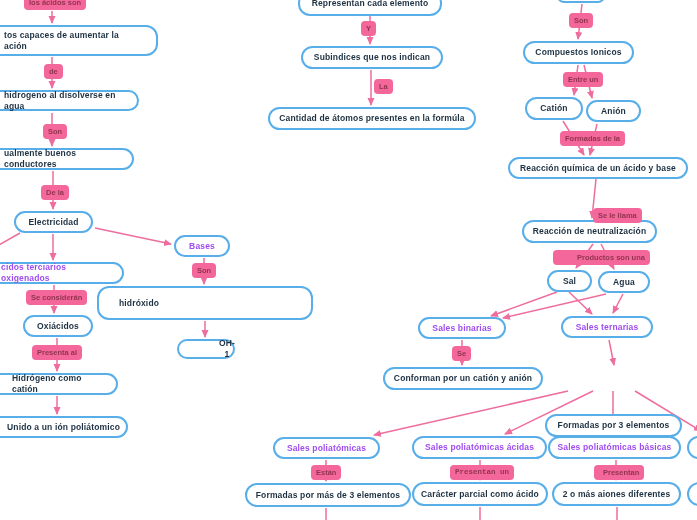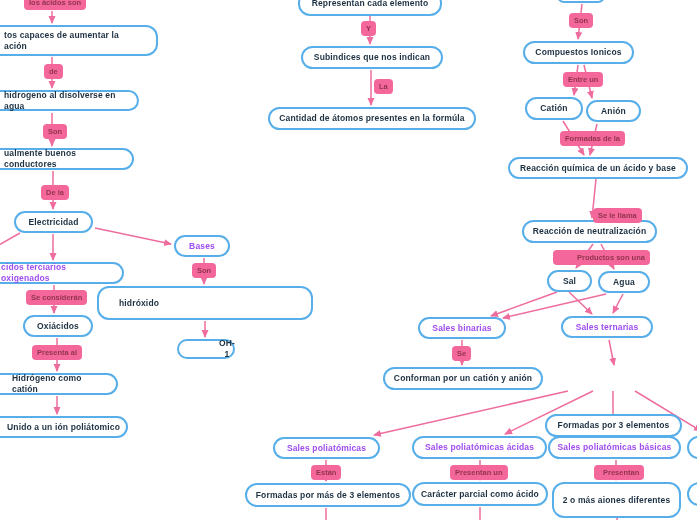--- a/index.html
+++ b/index.html
@@ -175,21 +175,21 @@
       </div>
       <div class="node" style="left: 687px; top: 436px; width: 40px; height: 23px;">
         <div></div>
       </div>
       <div class="node" style="left: 245px; top: 483px; width: 166px; height: 24px;">
         <div>Formadas por más de 3 elementos</div>
       </div>
       <div class="node" style="left: 412px; top: 482px; width: 136px; height: 24px;">
         <div>Carácter parcial como ácido</div>
       </div>
-      <div class="node" style="left: 552px; top: 482px; width: 129px; height: 36px;">
+      <div class="node" style="left: 552px; top: 482px; width: 129px; height: 24px;">
         <div>2 o más aiones diferentes</div>
       </div>
       <div class="node" style="left: 687px; top: 482px; width: 40px; height: 24px;">
         <div></div>
       </div>
       <div class="elabel" style="left: 24px; top: -5px;">los ácidos son</div>
       <div class="elabel" style="left: 44px; top: 64px;">de</div>
       <div class="elabel" style="left: 43px; top: 124px;">Son</div>
       <div class="elabel" style="left: 41px; top: 185px;">De la</div>
       <div class="elabel" style="left: 26px; top: 290px;">Se considerán</div>
@@ -197,16 +197,16 @@
       <div class="elabel" style="left: 32px; top: 345px;">Presenta al</div>
       <div class="elabel" style="left: 361px; top: 21px;">Y</div>
       <div class="elabel" style="left: 374px; top: 79px;">La</div>
       <div class="elabel" style="left: 569px; top: 13px;">Son</div>
       <div class="elabel" style="left: 563px; top: 72px;">Entre un</div>
       <div class="elabel" style="left: 560px; top: 131px;">Formadas de la</div>
       <div class="elabel" style="left: 593px; top: 192px; margin-top: 16px;">Se le llama</div>
       <div class="elabel" style="left: 553px; top: 250px; padding-left: 24px;">Productos son una</div>
       <div class="elabel" style="left: 452px; top: 346px;">Se</div>
       <div class="elabel" style="left: 311px; top: 465px;">Están</div>
-      <div class="elabel" style="left: 450px; top: 465px;">Presentan un</div>
+      <div class="elabel" style="left: 450px; top: 465px; font-family: Liberation Mono, monospace;">Presentan un</div>
       <div class="elabel" style="left: 594px; top: 465px; padding-left: 9px;">Presentan</div>
     </div>
 </div>
 
 </body></html>

